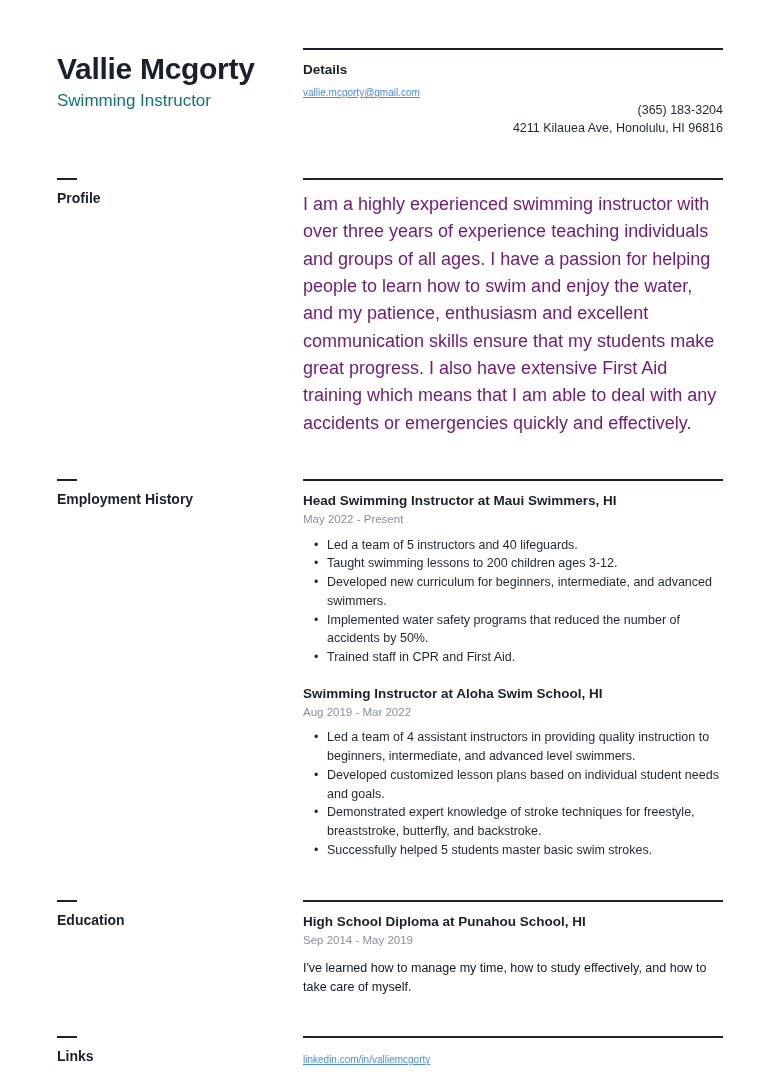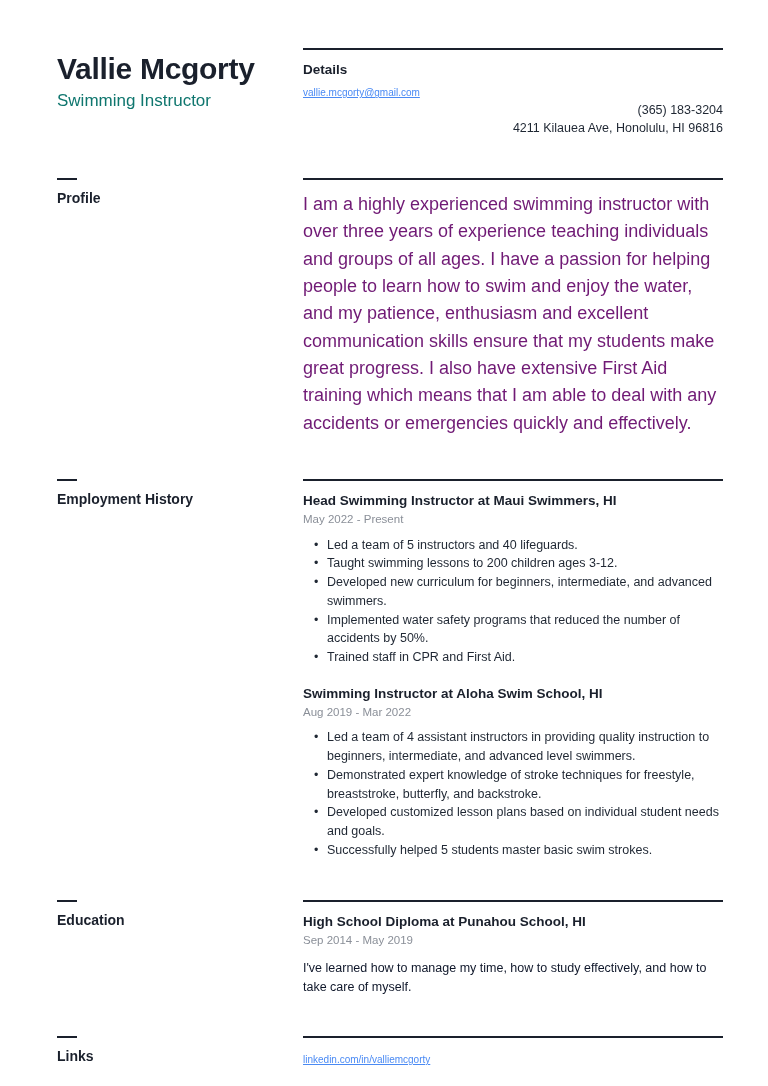--- a/index.html
+++ b/index.html
@@ -223,22 +223,22 @@
           <li>Implemented water safety programs that reduced the number of accidents by 50%.</li>
           <li>Trained staff in CPR and First Aid.</li>
         </ul>
       </div>
 
       <div class="entry">
         <div class="entry-title">Swimming Instructor at Aloha Swim School, HI</div>
         <div class="entry-date">Aug 2019 - Mar 2022</div>
         <ul class="entry-bullets">
           <li>Led a team of 4 assistant instructors in providing quality instruction to beginners, intermediate, and advanced level swimmers.</li>
+          <li>Developed customized lesson plans based on individual student needs and goals.</li>
           <li>Demonstrated expert knowledge of stroke techniques for freestyle, breaststroke, butterfly, and backstroke.</li>
-          <li>Developed customized lesson plans based on individual student needs and goals.</li>
           <li>Successfully helped 5 students master basic swim strokes.</li>
         </ul>
       </div>
 
     </div>
   </div>
 
   <div class="gap-education"></div>
 
   <div class="section">

